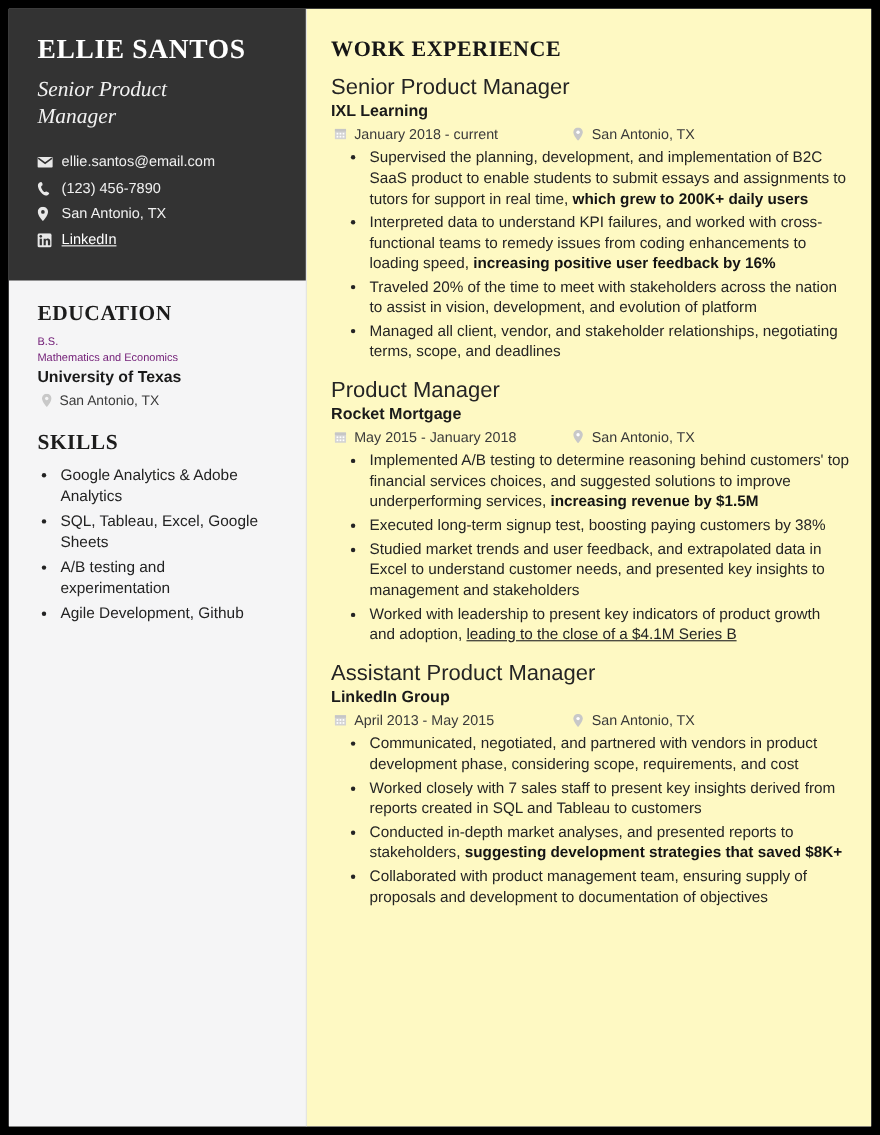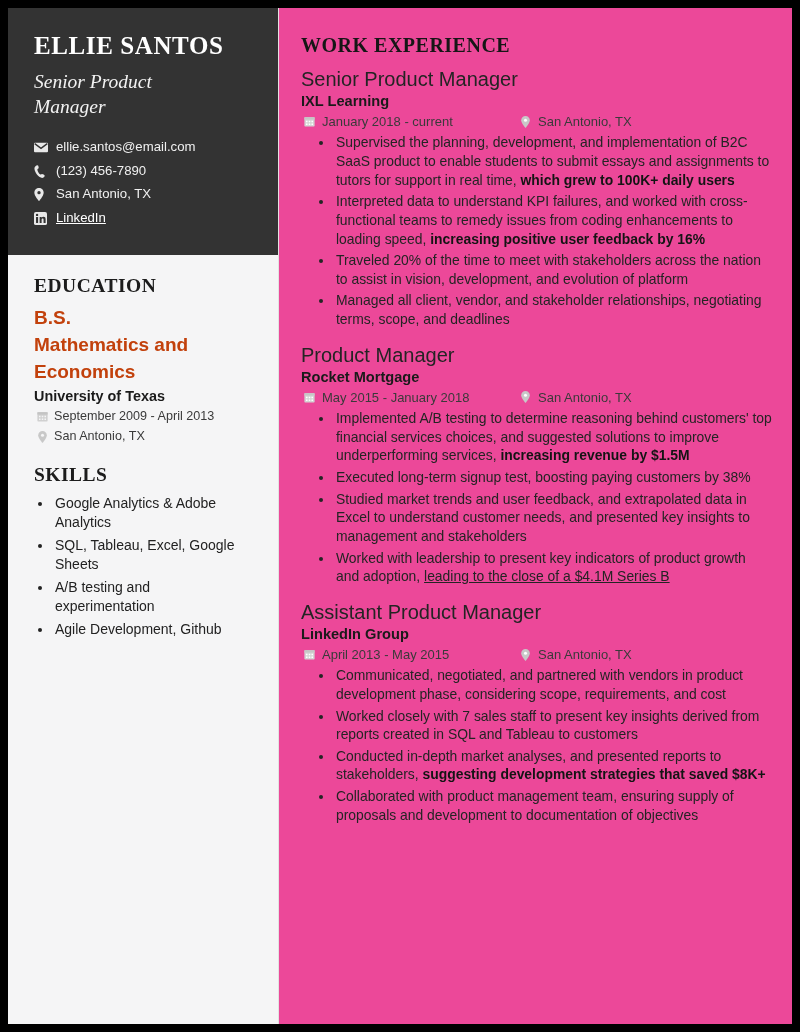--- a/index.html
+++ b/index.html
@@ -103,24 +103,23 @@
   .side-heading {
     font-family: "Liberation Serif", serif;
     font-weight: bold;
     font-size: 19.5px;
     letter-spacing: 0.5px;
     color: #1c1c1c;
     margin: 0 0 8px 0;
   }
   .edu-degree,
   .edu-field {
-    font-size: 19px;
+    font-size: 10px;
     line-height: 1.42;
-    color: #c2410c;
-    font-weight: bold;
+    color: #701a75;
   }
   .edu-school {
     font-size: 14.4px;
     line-height: 1.42;
     font-weight: bold;
     color: #1a1a1a;
     margin-bottom: 1px;
   }
   .meta-row {
     display: flex;
@@ -148,21 +147,21 @@
     font-size: 14px;
     line-height: 1.36;
     color: #222222;
     margin-bottom: 4px;
     padding-left: 2px;
   }
 
   
   .main {
     flex: 1 1 auto;
-    background: #ec4899;
+    background: #fef9c3;
     padding: 26px 20px 0 22px;
     box-sizing: border-box;
   }
   .main-heading {
     font-family: "Liberation Serif", serif;
     font-weight: bold;
     font-size: 20px;
     letter-spacing: 0.5px;
     color: #161616;
     margin: 0 0 10px 0;
@@ -276,35 +275,20 @@
 
       <div class="sidebar-body">
 
         <section>
           <h2 class="side-heading">EDUCATION</h2>
           <div class="edu-degree">B.S.</div>
           <div class="edu-field">Mathematics and Economics</div>
           <div class="edu-school">University of Texas</div>
           <div class="meta-row">
             <span class="ico">
-              <svg width="11" height="11" viewBox="0 0 14 14" aria-hidden="true">
-                <rect x="0.5" y="1.5" width="13" height="12" rx="1" fill="#d0d0d0"></rect>
-                <rect x="0.5" y="1.5" width="13" height="3" fill="#c4c4c4"></rect>
-                <rect x="2.5" y="6" width="2" height="2" fill="#f5f5f6"></rect>
-                <rect x="6" y="6" width="2" height="2" fill="#f5f5f6"></rect>
-                <rect x="9.5" y="6" width="2" height="2" fill="#f5f5f6"></rect>
-                <rect x="2.5" y="9.5" width="2" height="2" fill="#f5f5f6"></rect>
-                <rect x="6" y="9.5" width="2" height="2" fill="#f5f5f6"></rect>
-                <rect x="9.5" y="9.5" width="2" height="2" fill="#f5f5f6"></rect>
-              </svg>
-            </span>
-            <span>September 2009 - April 2013</span>
-          </div>
-          <div class="meta-row">
-            <span class="ico">
               <svg width="9" height="12" viewBox="0 0 10 14" aria-hidden="true">
                 <path d="M5 0C2.24 0 0 2.24 0 5c0 3.6 5 9 5 9s5-5.4 5-9c0-2.76-2.24-5-5-5z" fill="#c8c8c8"></path>
                 <circle cx="5" cy="5" r="1.8" fill="#f5f5f6"></circle>
               </svg>
             </span>
             <span>San Antonio, TX</span>
           </div>
         </section>
 
         <section class="skills-block">
@@ -346,21 +330,21 @@
                 <span class="ico">
                   <svg width="9" height="12" viewBox="0 0 10 14">
                     <path d="M5 0C2.24 0 0 2.24 0 5c0 3.6 5 9 5 9s5-5.4 5-9c0-2.76-2.24-5-5-5z" fill="#c8c8c8"></path>
                     <circle cx="5" cy="5" r="1.8" fill="#ffffff"></circle>
                   </svg>
                 </span>
                 <span>San Antonio, TX</span>
               </span>
             </div>
             <ul class="bullets">
-              <li>Supervised the planning, development, and implementation of B2C SaaS product to enable students to submit essays and assignments to tutors for support in real time, <b>which grew to 100K+ daily users</b></li>
+              <li>Supervised the planning, development, and implementation of B2C SaaS product to enable students to submit essays and assignments to tutors for support in real time, <b>which grew to 200K+ daily users</b></li>
               <li>Interpreted data to understand KPI failures, and worked with cross-functional teams to remedy issues from coding enhancements to loading speed, <b>increasing positive user feedback by 16%</b></li>
               <li>Traveled 20% of the time to meet with stakeholders across the nation to assist in vision, development, and evolution of platform</li>
               <li>Managed all client, vendor, and stakeholder relationships, negotiating terms, scope, and deadlines</li>
             </ul>
           </section>
           <section class="job">
             <h3 class="job-role">Product Manager</h3>
             <div class="job-company">Rocket Mortgage</div>
             <div class="job-meta">
               <span class="date-cell">

